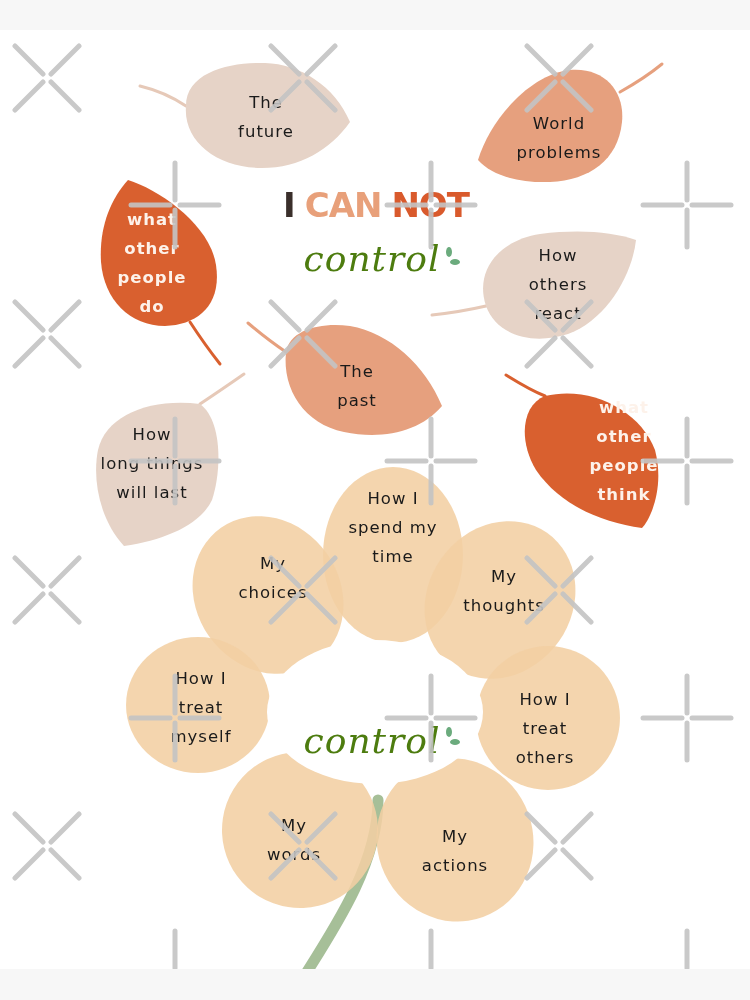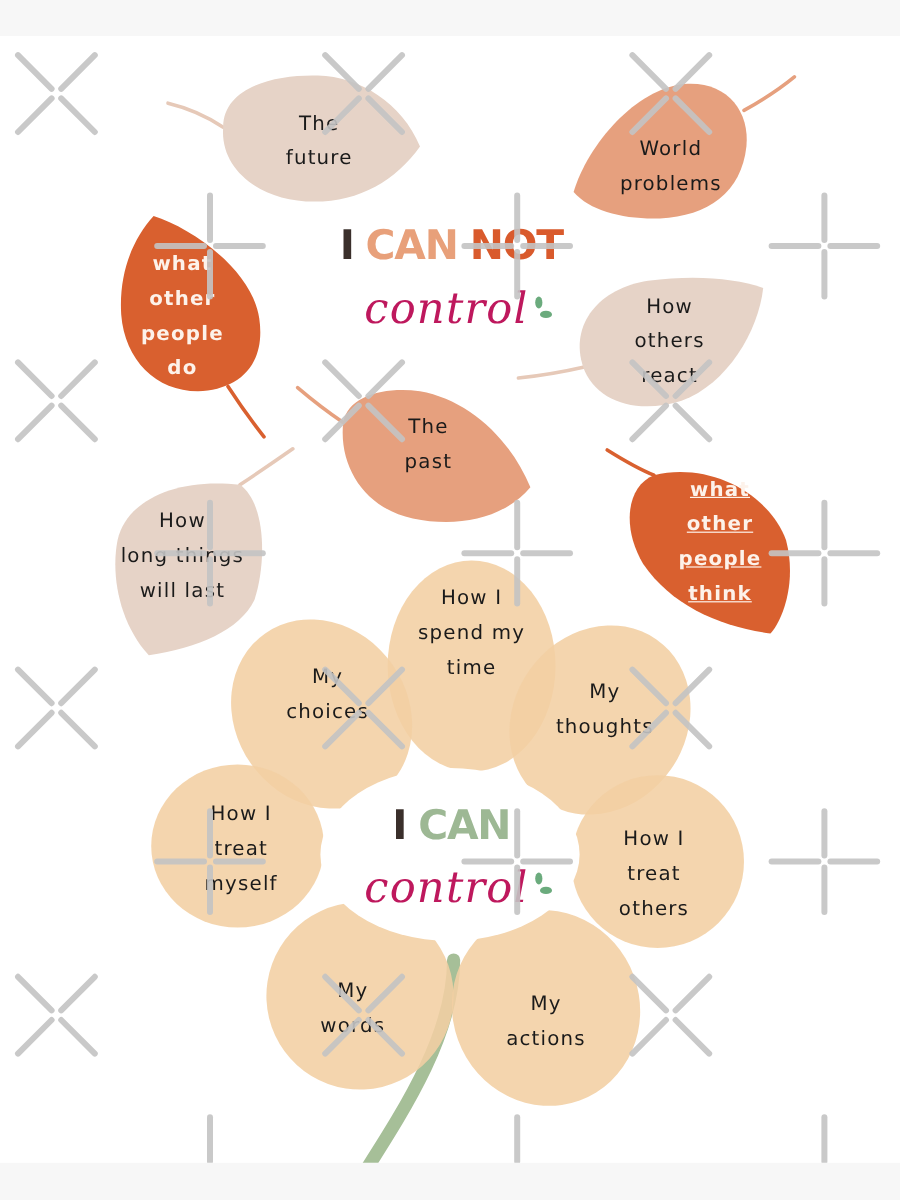--- a/index.html
+++ b/index.html
@@ -7,21 +7,21 @@
          font-family:"DejaVu Sans", sans-serif; }
   .canvas { position:absolute; left:0; top:30px; width:750px; height:939px; background:#ffffff; overflow:hidden; }
   .art { position:absolute; left:0; top:-30px; width:750px; height:1000px; }
   .lbl { position:absolute; text-align:center; font-family:"DejaVu Sans", sans-serif; font-size:16.5px;
          line-height:29px; letter-spacing:1px; color:#1a1a1a; white-space:pre-line; transform:translate(-50%,-50%); }
   .lbl.light { color:#fdf2ea; font-weight:bold; }
   .title-row { position:absolute; transform:translate(-50%,-50%); white-space:nowrap;
                font-family:"DejaVu Sans", sans-serif; font-weight:bold; font-size:34px; letter-spacing:-1px; }
   .title-row span { display:inline-block; }
   .script { position:absolute; transform:translate(-50%,-50%); font-family:"DejaVu Serif", serif;
-            font-style:italic; font-size:36px; color:#be185d; letter-spacing:1px; white-space:nowrap; }
+            font-style:italic; font-size:36px; color:#4d7c0f; letter-spacing:1px; white-space:nowrap; }
   .wm { position:absolute; pointer-events:none; }
 </style>
 </head>
 <body>
 
 <div class="canvas">
   <div class="art">
 
     <svg width="750" height="1000" viewBox="0 0 750 1000" style="position:absolute;left:0;top:0;">
 
@@ -102,26 +102,26 @@
 future</div>
     <div class="lbl" style="left:559px;top:138px;">World
 problems</div>
     <div class="lbl light" style="left:152px;top:263px;">what
 other
 people
 do</div>
     <div class="lbl" style="left:558px;top:284px;">How
 others
 react</div>
-    <div class="lbl" style="left:357px;top:370px;">The
+    <div class="lbl" style="left:357px;top:386px;">The
 past</div>
     <div class="lbl" style="left:152px;top:463px;">How
 long things
 will last</div>
-    <div class="lbl light" style="left:600px;top:451px;text-decoration:underline;">what
+    <div class="lbl light" style="left:624px;top:451px;">what
 other
 people
 think</div>
 
     <div class="lbl" style="left:393px;top:527px;">How I
 spend my
 time</div>
     <div class="lbl" style="left:273px;top:578px;">My
 choices</div>
     <div class="lbl" style="left:504px;top:591px;">My
@@ -130,23 +130,20 @@
 treat
 myself</div>
     <div class="lbl" style="left:545px;top:728px;">How I
 treat
 others</div>
     <div class="lbl" style="left:294px;top:840px;">My
 words</div>
     <div class="lbl" style="left:455px;top:851px;">My
 actions</div>
 
-    <div class="title-row" style="left:376px;top:688px;">
-      <span style="color:#3a2f2b;margin-right:10px;">I</span><span style="color:#9db894;">CAN</span>
-    </div>
     <div class="script" style="left:372px;top:740px;">control</div>
 
     <svg class="wm" width="750" height="1000" viewBox="0 0 750 1000" style="left:0;top:0;">
       <defs>
         <g id="xm" stroke="#c4c4c4" stroke-width="5" stroke-linecap="round" opacity="0.9">
           <line x1="-32" y1="-32" x2="-4" y2="-4"></line>
             <line x1="4" y1="4" x2="32" y2="32"></line>
           <line x1="32" y1="-32" x2="4" y2="-4"></line>
             <line x1="-4" y1="4" x2="-32" y2="32"></line>
         </g>

